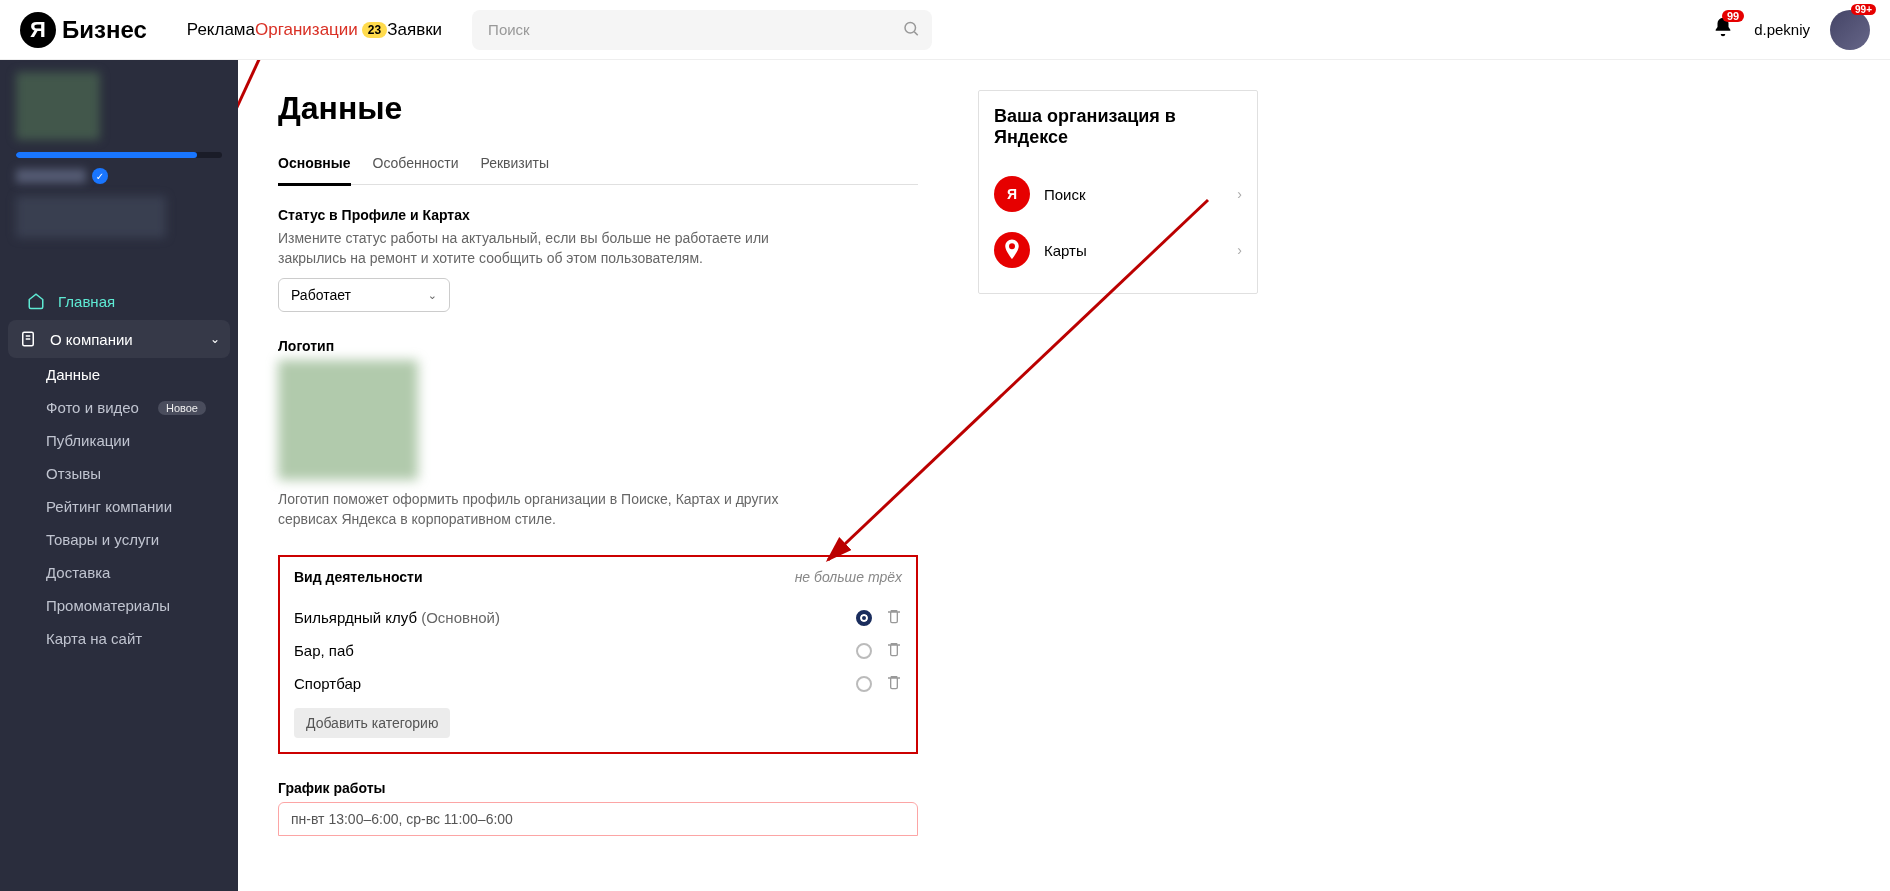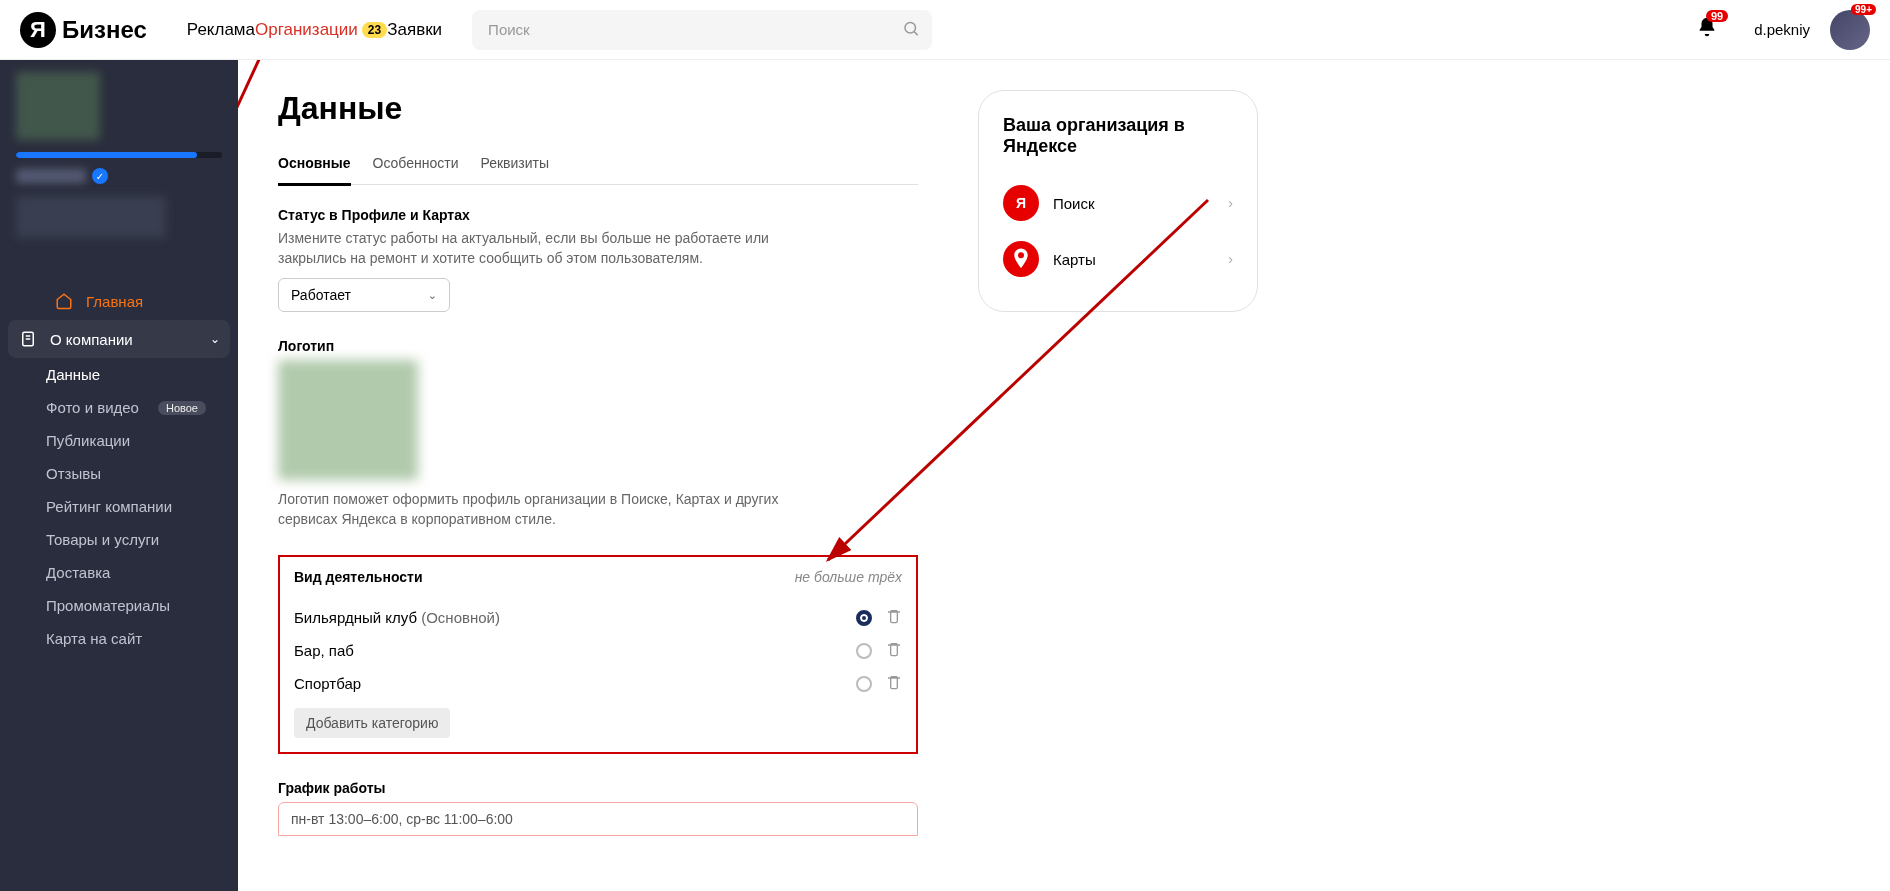--- a/index.html
+++ b/index.html
@@ -15,40 +15,40 @@
 .nav-item.active { color: #d93025; }
 .nav-badge { background: #ffdb4d; border-radius: 10px; padding: 1px 6px; font-size: 12px; font-weight: 600; color: #000; }
 .search-bar { flex: 1; max-width: 460px; margin-left: 30px; position: relative; }
 .search-input { width: 100%; height: 40px; border: none; background: #f5f5f5; border-radius: 8px; padding: 0 40px 0 16px; font-size: 15px; }
 .search-input::placeholder { color: #999; }
 .search-icon { position: absolute; right: 12px; top: 50%; transform: translateY(-50%); color: #999; }
 .header-right { margin-left: auto; display: flex; align-items: center; gap: 20px; }
 .bell { position: relative; cursor: pointer; }
 .bell-icon { font-size: 22px; }
 .bell-badge { position: absolute; top: -6px; right: -10px; background: #e60000; color: #fff; border-radius: 10px; padding: 0 5px; font-size: 11px; font-weight: 600; }
-.username { font-size: 15px; margin-left: 16px; }
+.username { font-size: 15px; }
 .avatar { width: 40px; height: 40px; border-radius: 50%; background: linear-gradient(135deg,#446,#668); position: relative; cursor: pointer; }
 .avatar-badge { position: absolute; top: -6px; right: -6px; background: #e60000; color: #fff; border-radius: 10px; padding: 0 4px; font-size: 10px; font-weight: 600; }
 
 
 .layout { display: flex; height: calc(100vh - 60px); }
 
 
 .sidebar { width: 238px; background: #2a2d3d; color: #fff; padding: 12px 0; overflow-y: auto; flex-shrink: 0; }
 .sidebar-top { padding: 0 16px 16px; }
 .sidebar-logo { width: 84px; height: 68px; background: rgba(90,130,90,0.5); filter: blur(5px); border-radius: 2px; }
 .sidebar-progress { height: 6px; background: #1a1c28; border-radius: 3px; margin-top: 12px; overflow: hidden; }
 .sidebar-progress-fill { height: 100%; width: 88%; background: #1976ff; border-radius: 3px; }
 .sidebar-verified { margin-top: 10px; display: flex; align-items: center; gap: 6px; }
 .sidebar-verified-text { width: 70px; height: 14px; background: rgba(120,130,160,0.55); filter: blur(4px); border-radius: 2px; }
 .verified-icon { width: 16px; height: 16px; background: #1976ff; border-radius: 50%; display: inline-flex; align-items: center; justify-content: center; color: #fff; font-size: 10px; }
 .sidebar-block { width: 150px; height: 42px; background: rgba(80,90,110,0.4); filter: blur(5px); margin-top: 12px; border-radius: 2px; }
 
 .sidebar-menu { margin-top: 28px; }
-.menu-item { display: flex; align-items: center; padding: 10px 26px; font-size: 15px; color: #f97316; cursor: pointer; gap: 12px; margin-left: 28px; }
+.menu-item { display: flex; align-items: center; padding: 10px 26px; font-size: 15px; color: #5eead4; cursor: pointer; gap: 12px; }
 .menu-item.selected { background: rgba(255,255,255,0.06); border-radius: 8px; margin: 0 8px; padding: 10px 10px; color: #fff; }
 .menu-icon { width: 20px; display: inline-flex; justify-content: center; }
 .menu-chevron { margin-left: auto; font-size: 12px; }
 .submenu { padding-left: 46px; }
 .submenu-item { display: flex; align-items: center; padding: 8px 18px 8px 0; font-size: 15px; color: #c0c4d0; cursor: pointer; gap: 8px; }
 .submenu-item.active { color: #fff; }
 .new-badge { background: #4a4d5d; color: #eee; border-radius: 10px; padding: 1px 8px; font-size: 11px; margin-left: auto; margin-right: 14px; }
 
 
 .main { flex: 1; overflow-y: auto; padding: 30px 40px; display: flex; gap: 60px; align-items: flex-start; position: relative; }
@@ -74,21 +74,21 @@
 .activity-main { color: #666; }
 .activity-controls { display: flex; align-items: center; gap: 14px; }
 .radio { width: 16px; height: 16px; border-radius: 50%; border: 2px solid #bbb; display: inline-block; cursor: pointer; }
 .radio.checked { border: 4px solid #1a2d5d; background: #1a2d5d; box-shadow: inset 0 0 0 2px #fff; }
 .trash { color: #999; cursor: pointer; width: 16px; }
 .add-btn { display: inline-block; background: #ececec; padding: 7px 12px; border-radius: 4px; font-size: 14px; color: #555; cursor: pointer; margin-top: 8px; }
 
 .schedule-field { border: 1px solid #fca5a5; border-radius: 6px 6px 0 0; padding: 8px 12px; font-size: 14px; color: #555; }
 
 
-.right-card { width: 280px; border: 1px solid #e0e0e0; border-radius: 26px; padding: 24px; flex-shrink: 0; }
+.right-card { width: 280px; border: 1px solid #e0e0e0; border-radius: 2px; padding: 15px; flex-shrink: 0; }
 .right-card-title { font-size: 18px; font-weight: 600; margin-bottom: 18px; }
 .right-row { display: flex; align-items: center; gap: 14px; padding: 10px 0; cursor: pointer; }
 .right-icon { width: 36px; height: 36px; border-radius: 50%; background: #e60000; display: flex; align-items: center; justify-content: center; color: #fff; font-weight: bold; flex-shrink: 0; }
 .right-label { flex: 1; font-size: 15px; }
 .right-chevron { color: #aaa; }
 
 
 .arrow-svg { position: absolute; pointer-events: none; z-index: 100; }
 </style>
 </head>

